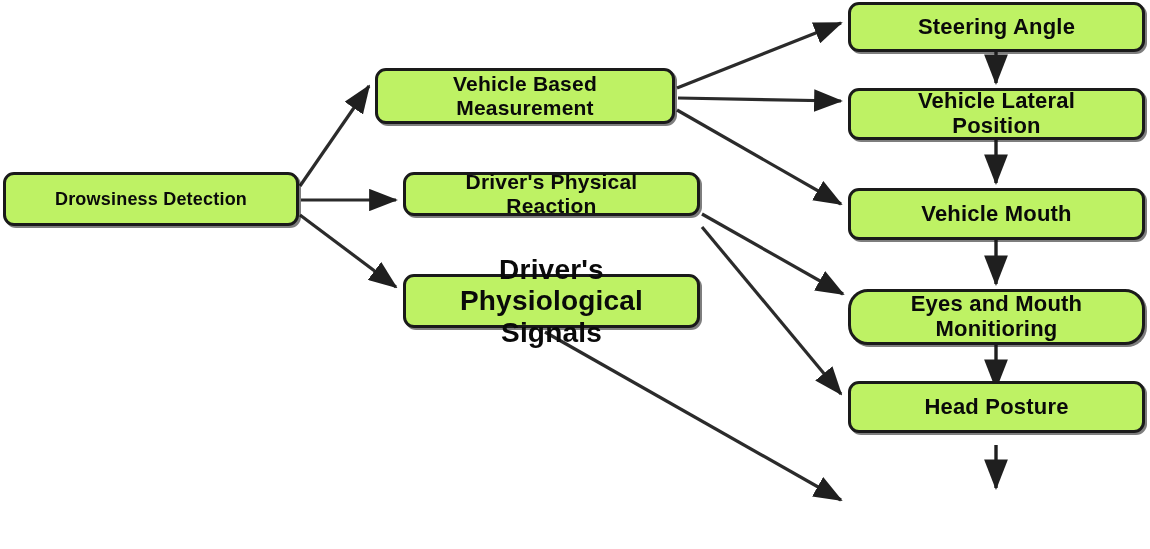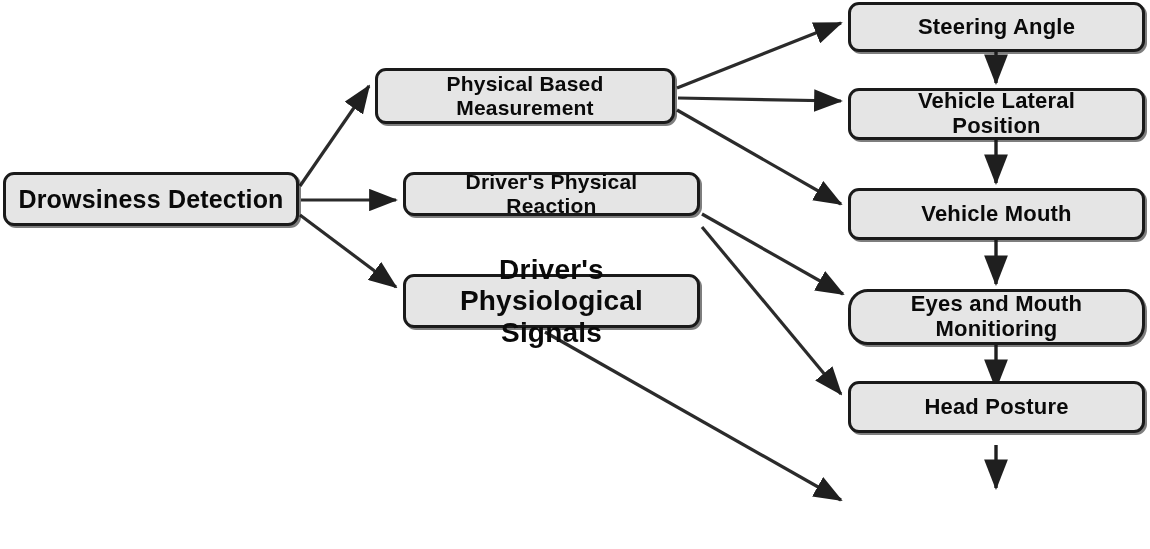--- a/index.html
+++ b/index.html
@@ -22,21 +22,21 @@
     position: absolute;
     left: 0;
     top: 0;
     width: 1150px;
     height: 549px;
     pointer-events: none;
   }
   .node {
     position: absolute;
     box-sizing: border-box;
-    background: #e5e5e5;
+    background: #bef264;
     border: 3px solid #1a1a1a;
     border-radius: 11px;
     display: flex;
     align-items: center;
     justify-content: center;
     text-align: center;
     box-shadow: 2px 2px 0 rgba(20,20,20,0.55);
     z-index: 2;
   }
   .node-label {
@@ -44,21 +44,21 @@
     color: #0a0a0a;
     font-weight: bold;
     line-height: 1.12;
     letter-spacing: 0.2px;
     white-space: pre-line;
     padding: 0 6px;
   }
 
   
   #node-root { left: 3px; top: 172px; width: 296px; height: 54px; }
-  #node-root .node-label { font-size: 25px; }
+  #node-root .node-label { font-size: 18px; }
 
   
   #node-vehicle-based { left: 375px; top: 68px; width: 300px; height: 56px; }
   #node-physical-reaction { left: 403px; top: 172px; width: 297px; height: 44px; }
   #node-physiological-signals { left: 403px; top: 274px; width: 297px; height: 54px; }
   #node-vehicle-based .node-label,
   #node-physical-reaction .node-label,
   #node-physiological-signals .node-label { font-size: 21px; }
   #node-physiological-signals .node-label { font-size: 28px; }
 
@@ -106,21 +106,21 @@
     <line x1="996" y1="240" x2="996" y2="284" stroke="#1f1f1f" stroke-width="3.4" marker-end="url(#arrowhead)"></line>
     <line x1="996" y1="345" x2="996" y2="388" stroke="#1f1f1f" stroke-width="3.4" marker-end="url(#arrowhead)"></line>
     <line x1="996" y1="445" x2="996" y2="488" stroke="#1f1f1f" stroke-width="3.4" marker-end="url(#arrowhead)"></line>
   </svg>
 
   <div class="node" id="node-root">
     <span class="node-label">Drowsiness Detection</span>
   </div>
 
   <div class="node" id="node-vehicle-based">
-    <span class="node-label">Physical Based
+    <span class="node-label">Vehicle Based
 Measurement</span>
   </div>
 
   <div class="node" id="node-physical-reaction">
     <span class="node-label">Driver's Physical
 Reaction</span>
   </div>
 
   <div class="node" id="node-physiological-signals">
     <span class="node-label">Driver's Physiological

